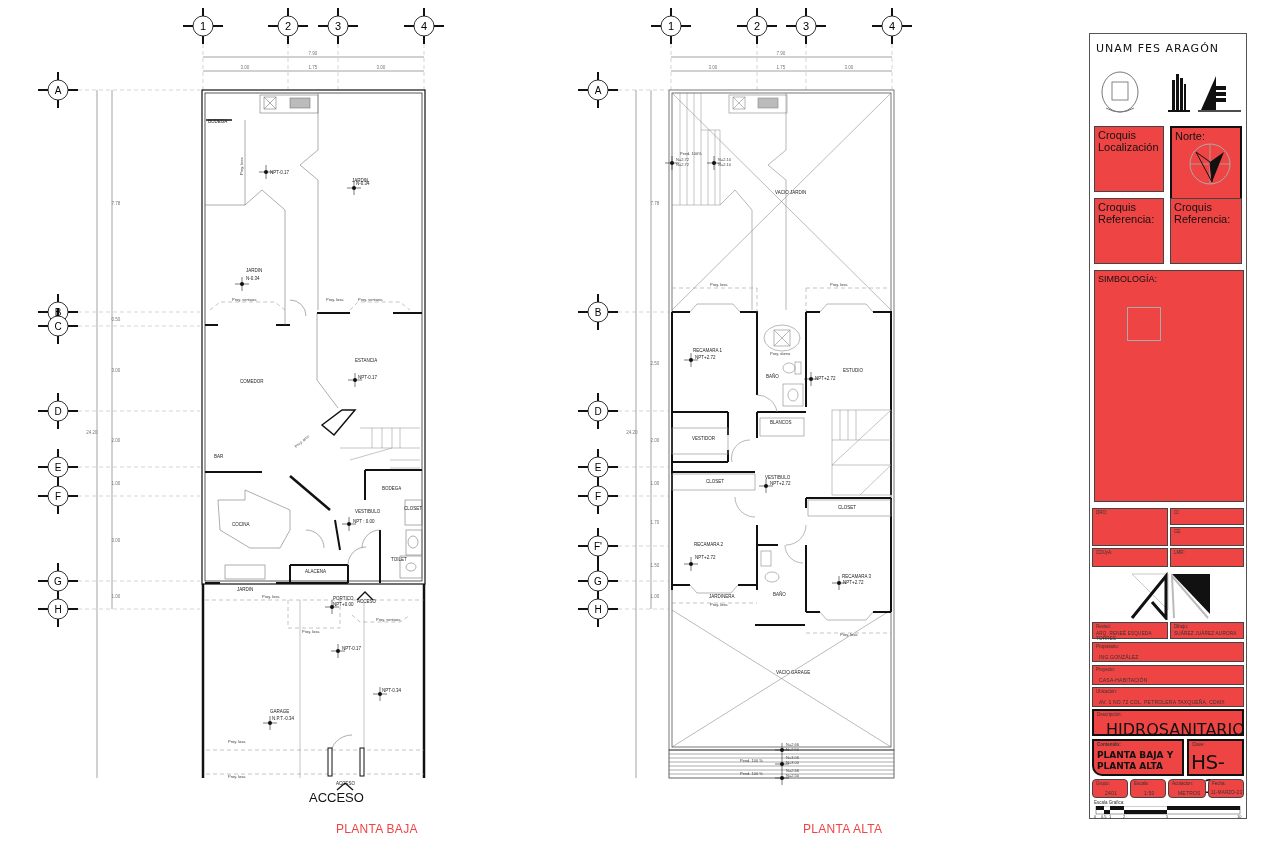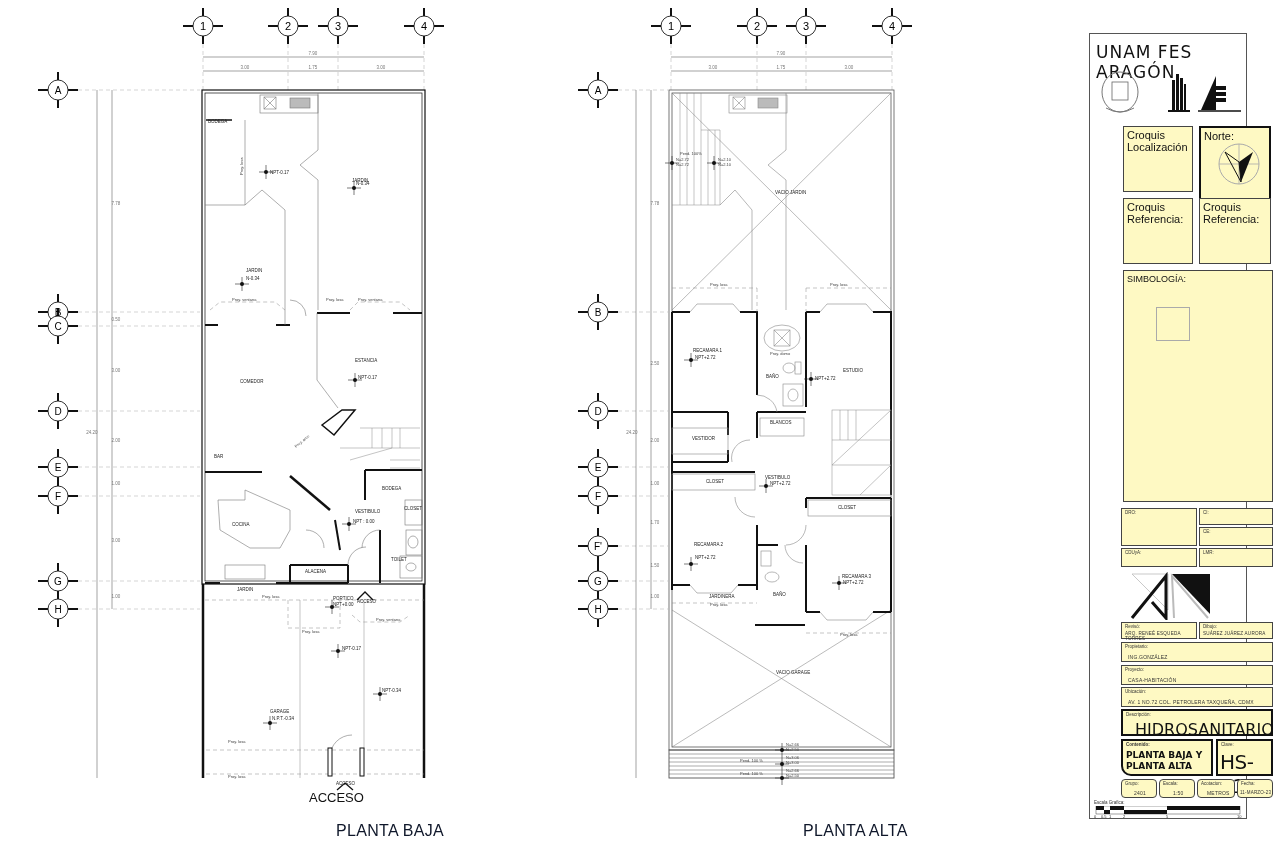--- a/index.html
+++ b/index.html
@@ -1,24 +1,24 @@
 <!DOCTYPE html>
 <html><head>
 <meta charset="utf-8">
 <style>
   html,body{margin:0;padding:0;background:#ffffff;}
   body{width:1280px;height:853px;position:relative;overflow:hidden;font-family:"Liberation Sans",sans-serif;color:#111;}
   .sheet{position:absolute;left:0;top:0;width:1280px;height:853px;}
   svg text{font-family:"Liberation Sans",sans-serif;}
-  .plan-title{position:absolute;font-size:16px;letter-spacing:0.3px;color:#0f172a;}
+  .plan-title{position:absolute;font-size:12px;letter-spacing:0.3px;color:#ef4444;}
   .calle{position:absolute;font-size:13px;}
   
   .tb{position:absolute;left:1089px;top:33px;width:158px;height:786px;border:1px solid #555;box-sizing:border-box;background:#fff;}
-  .tb-head{position:absolute;left:6px;top:8px;font-size:17px;letter-spacing:1px;font-family:"DejaVu Sans",sans-serif;}
-  .box{position:absolute;border:1px solid #444;box-sizing:border-box;background:#fef9c3;margin-left:29px;}
+  .tb-head{position:absolute;left:6px;top:8px;font-size:11px;letter-spacing:1px;font-family:"DejaVu Sans",sans-serif;}
+  .box{position:absolute;border:1px solid #444;box-sizing:border-box;background:#ef4444;}
   .box.thick{border:2px solid #111;}
   .lbl{position:absolute;left:3px;top:2px;font-size:11px;line-height:12px;color:#111;}
   .tiny{position:absolute;left:3px;top:1px;font-size:4.5px;color:#333;}
   .val{position:absolute;left:6px;font-size:5px;color:#333;letter-spacing:0.2px;}
   .big{position:absolute;font-family:"DejaVu Sans",sans-serif;}
 </style>
 </head>
 <body>
 
 <div class="sheet">

